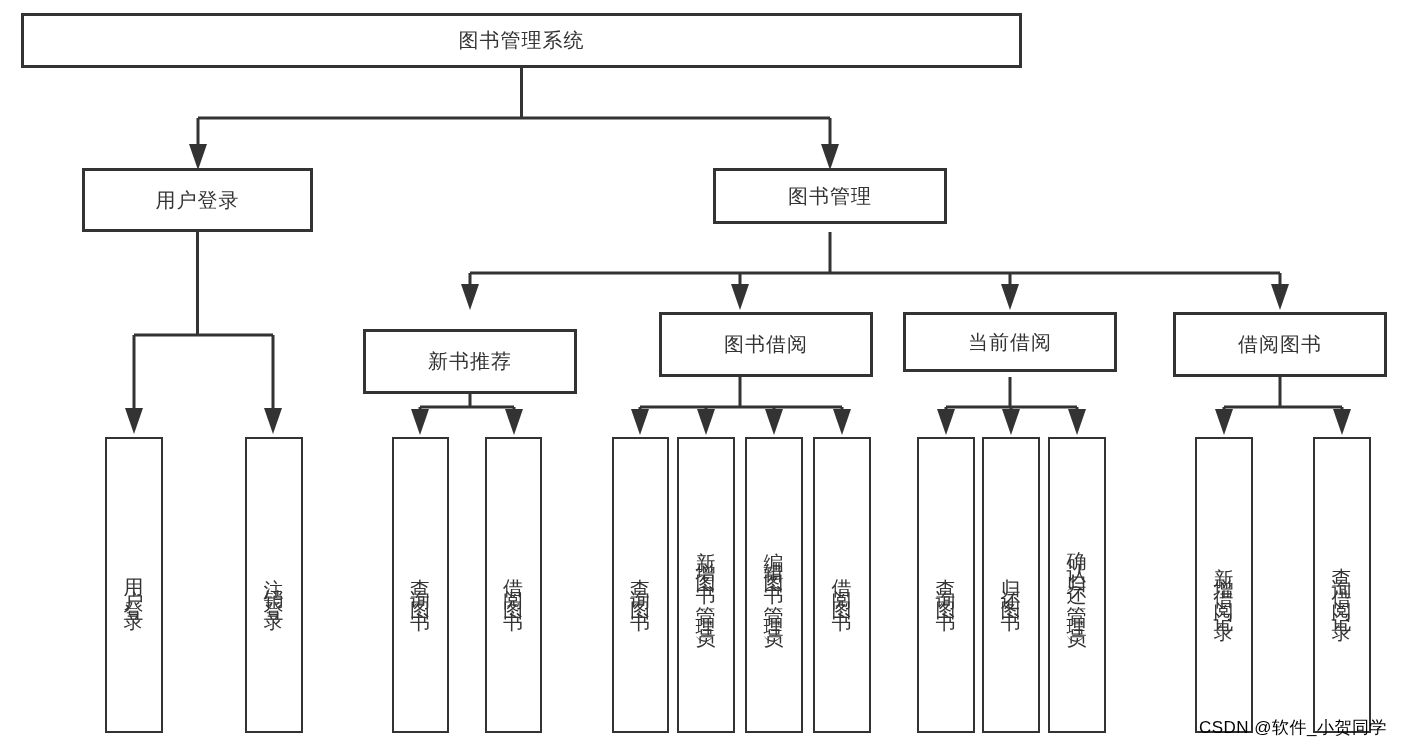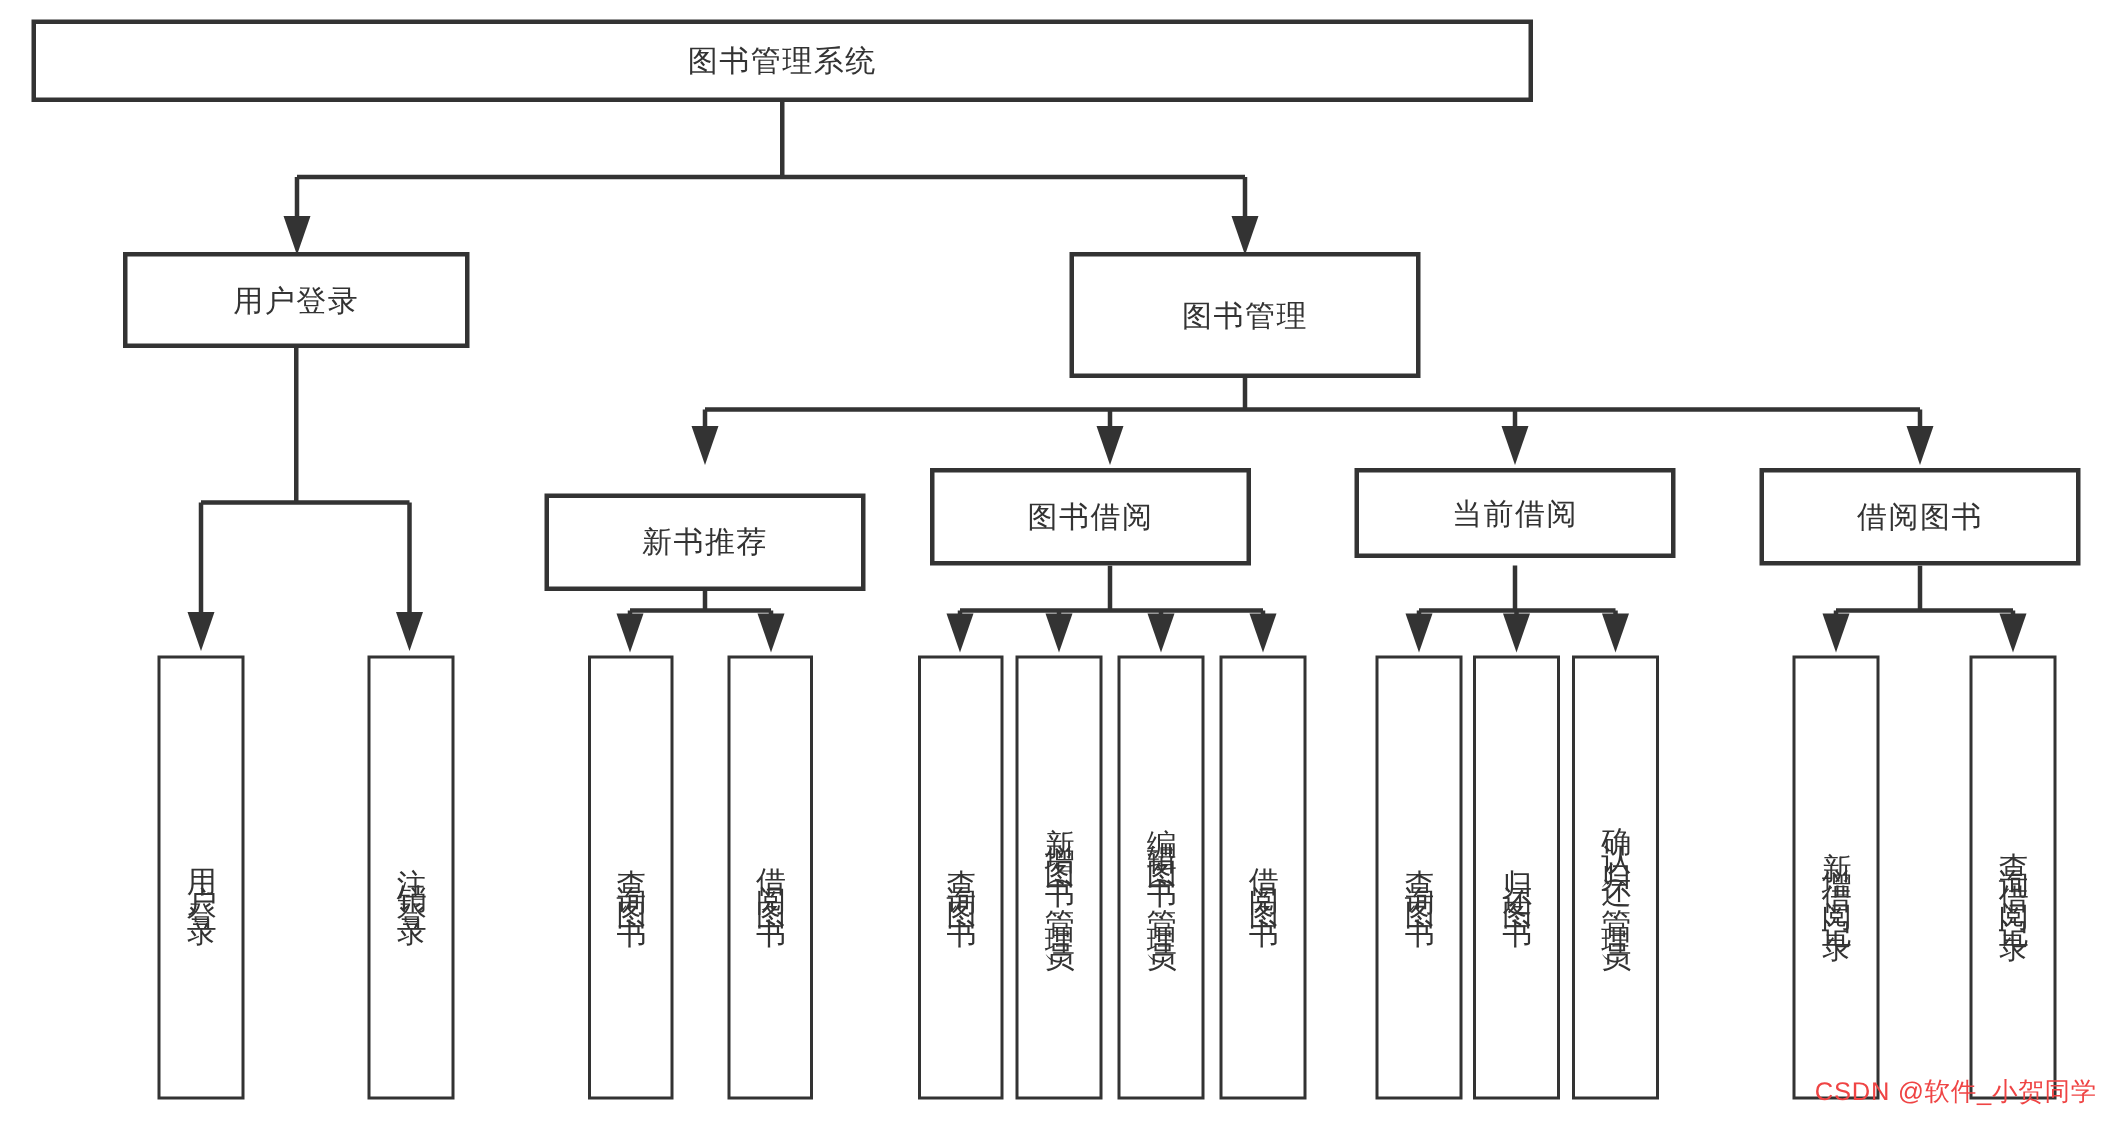--- a/index.html
+++ b/index.html
@@ -22,22 +22,22 @@
     display:flex; align-items:center; justify-content:center;
     font-size:20px; color:#333;
   }
   .v-text {
     writing-mode:vertical-rl; text-orientation:mixed;
     letter-spacing:11px; line-height:1;
     white-space:nowrap;
   }
   #watermark {
     position:absolute; left:1188px; top:716px; width:210px;
-    font-size:17px; color:#ef4444; letter-spacing:0.5px;
-    text-align:right; z-index:5; pointer-events:none;
+    font-size:17px; color:#000000; letter-spacing:0.5px;
+    text-align:center; z-index:5; pointer-events:none;
   }
 </style>
 </head>
 <body>
 
 <div id="canvas">
 
   <svg id="wires" viewBox="0 0 1405 747" xmlns="http://www.w3.org/2000/svg">
     <g stroke="#333333" stroke-width="3" fill="none">
 
@@ -78,28 +78,28 @@
     </g>
   </svg>
 
   <div class="node" style="left:21px; top:13px; width:1001px; height:55px;">
     <span>图书管理系统</span>
   </div>
 
   <div class="node" style="left:82px; top:168px; width:231px; height:64px;">
     <span>用户登录</span>
   </div>
-  <div class="node" style="left:713px; top:168px; width:234px; height:84px;">
+  <div class="node" style="left:713px; top:168px; width:234px; height:56px;">
     <span>图书管理</span>
   </div>
 
   <div class="node" style="left:363px; top:312px; width:214px; height:65px;margin-top:17px;">
     <span>新书推荐</span>
   </div>
-  <div class="node" style="left:620px; top:312px; width:214px; height:65px;">
+  <div class="node" style="left:659px; top:312px; width:214px; height:65px;">
     <span>图书借阅</span>
   </div>
   <div class="node" style="left:903px; top:312px; width:214px; height:60px;">
     <span>当前借阅</span>
   </div>
   <div class="node" style="left:1173px; top:312px; width:214px; height:65px;">
     <span>借阅图书</span>
   </div>
 
   <div class="leaf" style="left:105px; top:437px; width:58px; height:296px;">

